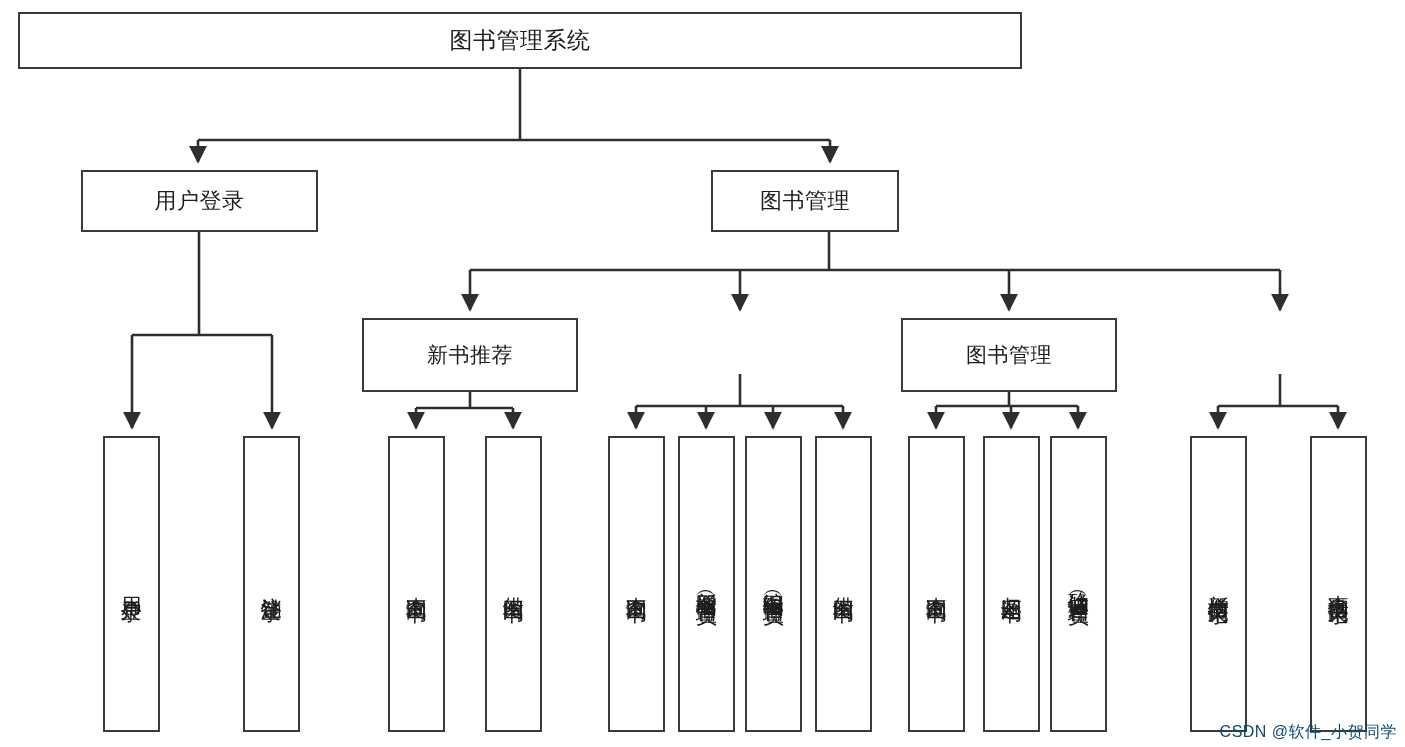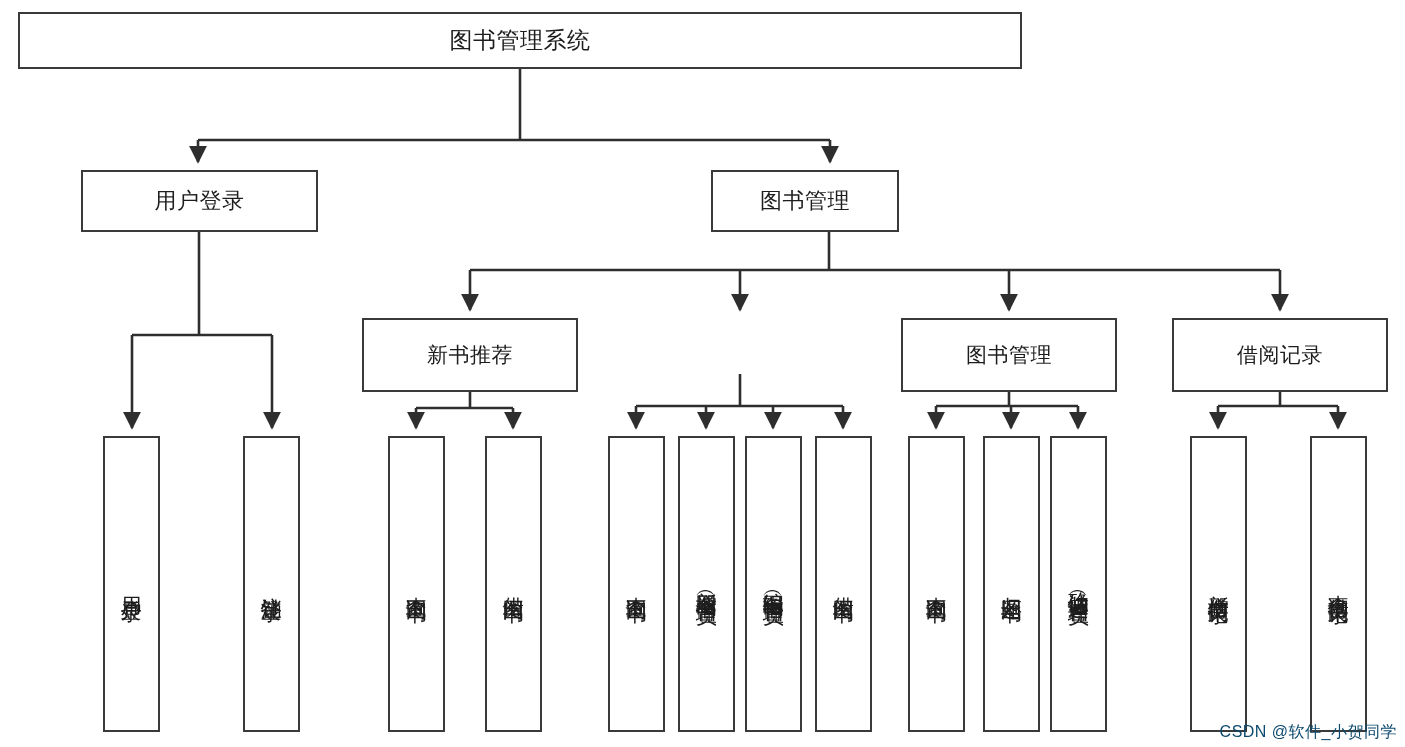--- a/index.html
+++ b/index.html
@@ -158,23 +158,20 @@
   <div class="node level-2" style="left:711px; top:170px; width:188px;">
     <span class="node-label">图书管理</span>
   </div>
 
   <div class="node level-3" style="left:362px;">
     <span class="node-label">新书推荐</span>
   </div>
   <div class="node level-3" style="left:901px;">
     <span class="node-label">图书管理</span>
   </div>
-  <div class="node level-3" style="left:1172px;">
-    <span class="node-label">借阅记录</span>
-  </div>
 
   <div class="node level-4" style="left:103px; width:57px;">
     <span class="node-label">用户登录</span>
   </div>
   <div class="node level-4" style="left:243px; width:57px;">
     <span class="node-label">注销登录</span>
   </div>
 
   <div class="node level-4" style="left:388px; width:57px;">
     <span class="node-label">查询图书</span>

